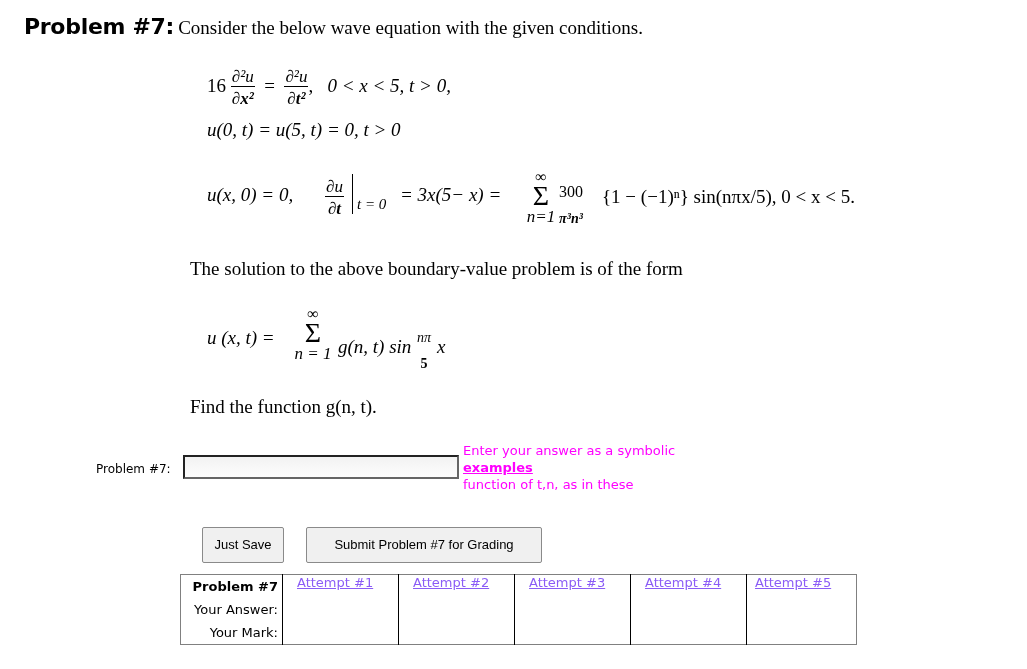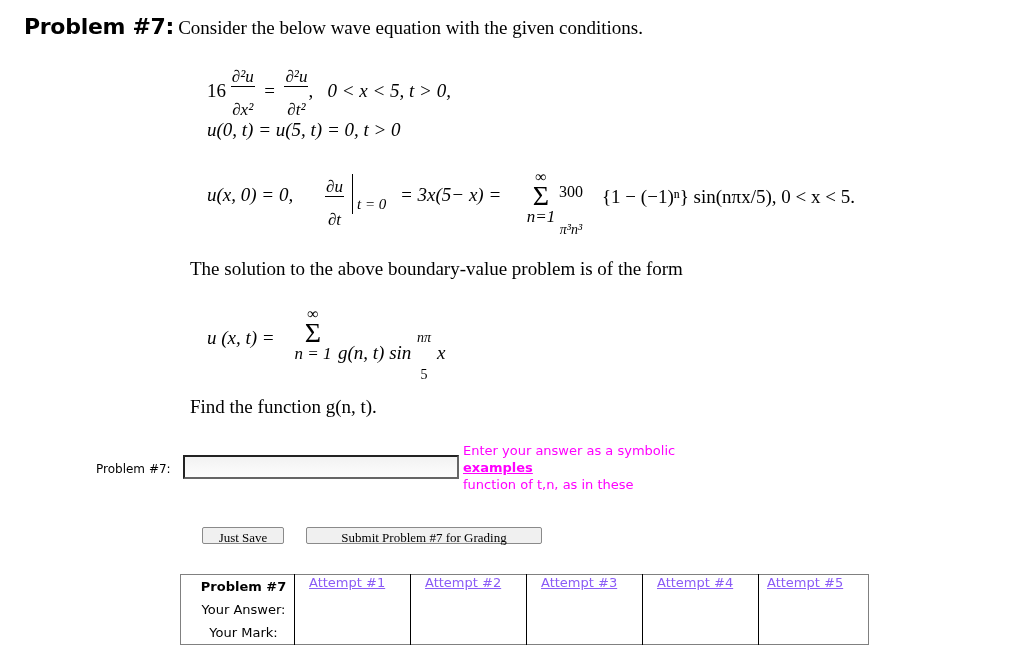--- a/index.html
+++ b/index.html
@@ -6,51 +6,51 @@
   body { width: 1027px; height: 669px; position: relative; overflow: hidden; color: #000; }
   .abs { position: absolute; white-space: nowrap; }
 
   .title-bold { font-family: "DejaVu Sans", sans-serif; font-weight: bold; font-size: 22px; letter-spacing: -0.3px; }
   .title-rest { font-family: "Liberation Serif", serif; font-size: 19px; }
 
   .m { font-family: "Liberation Serif", serif; font-size: 19px; }
   .mi { font-style: italic; }
   .frac { display: inline-block; vertical-align: middle; text-align: center; line-height: 1; }
   .frac .num { display: block; font-size: 17px; padding: 0 1px 1px; }
-  .frac .den { display: block; font-size: 17px; border-top: 1px solid #000; padding: 14px 1px 0; }
+  .frac .den { display: block; font-size: 17px; border-top: 1px solid #000; padding: 3px 1px 0; font-weight: bold; }
   .frac.small .num, .frac.small .den { font-size: 14px; margin-top: 8px; }
   .sigma { position: absolute; text-align: center; font-family: "Liberation Serif", serif; }
   .sigma .inf { font-size: 16px; line-height: 14px; display:block; }
   .sigma .sym { font-size: 28px; line-height: 24px; display:block; }
   .sigma .low { font-size: 17px; line-height: 18px; display:block; font-style: italic; }
 
   .para { font-family: "Liberation Serif", serif; font-size: 19px; }
 
   .label-sm { font-family: "DejaVu Sans", sans-serif; font-size: 12px; }
   .answer-input {
     position: absolute; left: 183px; top: 455px; width: 272px; height: 20px;
     border: 2px solid #222; border-right-color: #666; border-bottom-color: #666;
     background: linear-gradient(#f2f2f2, #fdfdfd); box-sizing: content-box; padding: 0;
   }
   .hint { font-family: "DejaVu Sans", sans-serif; font-size: 13px; color: #ff00ff; line-height: 17px; }
   .hint a { color: #ff00ff; font-weight: bold; text-decoration: underline; }
 
   .btn {
-    position: absolute; font-family: Liberation Serif, serif; font-size: 13px;
+    position: absolute; font-family: Liberation Sans, sans-serif; font-size: 13px;
     background: #f0f0f0; border: 1px solid #8a8a8a; border-radius: 2px;
-    height: 17px; line-height: 20px; padding: 0 10px; box-sizing: border-box; color: #000;
+    height: 36px; line-height: 20px; padding: 0 10px; box-sizing: border-box; color: #000;
   }
 
   table.attempts {
     position: absolute; left: 180px; top: 574px; border-collapse: collapse;
     font-family: "DejaVu Sans", sans-serif; font-size: 13px;
     border: 1px solid #808080;
   }
   table.attempts td { padding: 0 7px; height: 23px; vertical-align: middle; }
-  table.attempts td.lbl { text-align: center; border-right: 1px solid #000; width: 93px; padding-right: 4px; padding-left: 16px;}
+  table.attempts td.lbl { text-align: right; border-right: 1px solid #000; width: 93px; padding-right: 4px; padding-left: 4px;}
   table.attempts td.att { width: 94px; border-right: 1px solid #000; text-align: left; padding-left: 14px; vertical-align: top; }
   table.attempts td.att.last { border-right: none; padding-left: 8px; }
   table.attempts a { color: #8b5cf6; text-decoration: underline; }
 </style>
 </head>
 <body>
 
 <div class="abs" style="left:24px; top:14px;">
   <span class="title-bold">Problem #7:</span>
   <span class="title-rest">Consider the below wave equation with the given conditions.</span>

